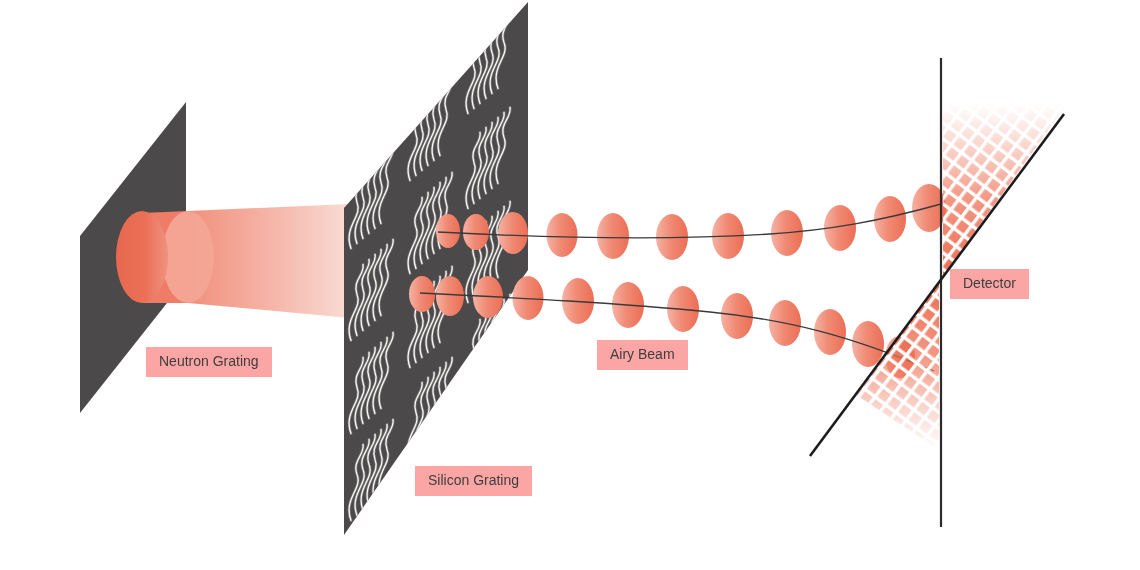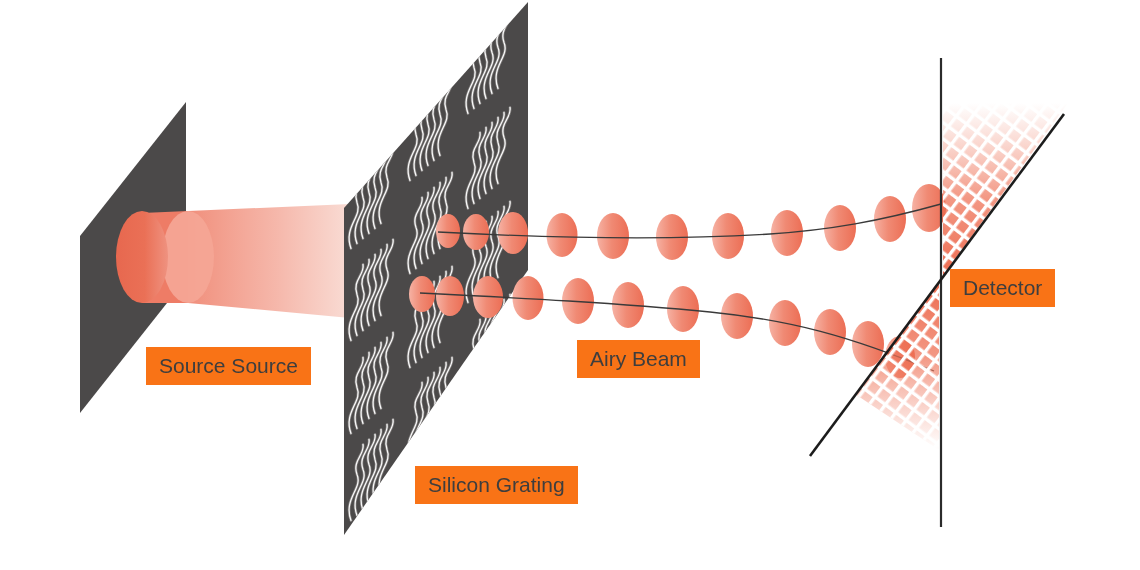--- a/index.html
+++ b/index.html
@@ -1,23 +1,23 @@
 <!DOCTYPE html>
 <html><head>
 <meta charset="utf-8">
 <style>
   html,body{margin:0;padding:0;background:#fff;}
   #stage{position:relative;width:1140px;height:570px;background:#ffffff;overflow:hidden;
          font-family:"Liberation Sans", sans-serif;}
   #stage svg{position:absolute;left:0;top:0;}
-  .fig-label{position:absolute;background:#f97316;color:#3e3e3e;font-size:21px;line-height:1.25;
+  .fig-label{position:absolute;background:#fca5a5;color:#3e3e3e;font-size:14px;line-height:1.25;
              padding:6px 13px;white-space:nowrap;}
   .lbl-neutron{left:146px;top:347px;}
   .lbl-grating{left:415px;top:466px;}
-  .lbl-airy{left:577px;top:340px;}
+  .lbl-airy{left:597px;top:340px;}
   .lbl-detector{left:950px;top:269px;}
 </style>
 </head>
 <body>
 
 <div id="stage">
 
   <svg width="1140" height="570" viewBox="0 0 1140 570">
     <defs>
       <linearGradient id="beamGrad" x1="0" y1="0" x2="1" y2="0">
@@ -146,17 +146,17 @@
     </g>
     <g>
       <polygon points="939,281 939,450 855,394" fill="url(#wedgeDown)"></polygon>
       <polygon points="939,281 939,450 855,394" fill="url(#lattice)"></polygon>
     </g>
 
     <line x1="941" y1="58" x2="941" y2="527" stroke="#2b2b2b" stroke-width="2.2"></line>
     <line x1="810" y1="456" x2="1064" y2="114" stroke="#1c1c1c" stroke-width="2.6"></line>
   </svg>
 
-  <div class="fig-label lbl-neutron">Source Source</div>
+  <div class="fig-label lbl-neutron">Neutron Grating</div>
   <div class="fig-label lbl-grating">Silicon Grating</div>
   <div class="fig-label lbl-airy">Airy Beam</div>
   <div class="fig-label lbl-detector">Detector</div>
 </div>
 
 </body></html>

